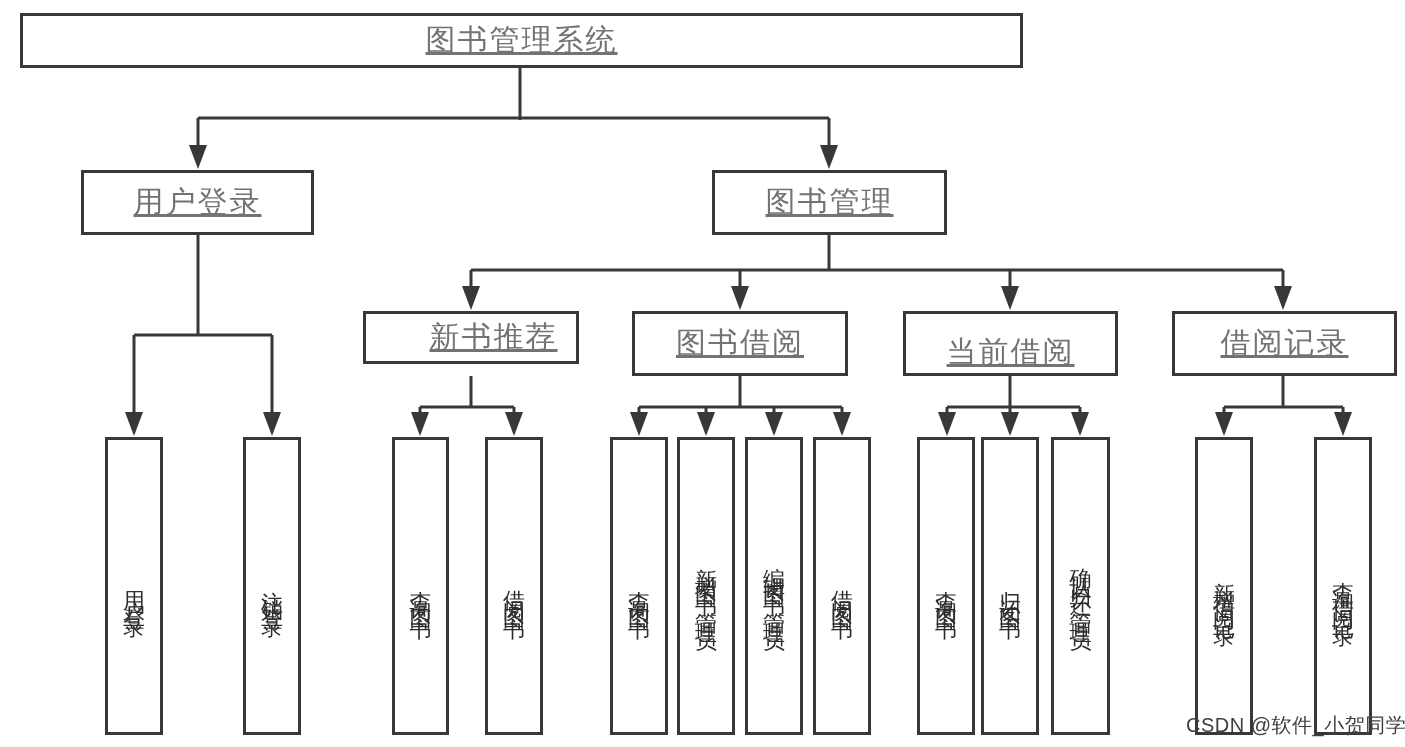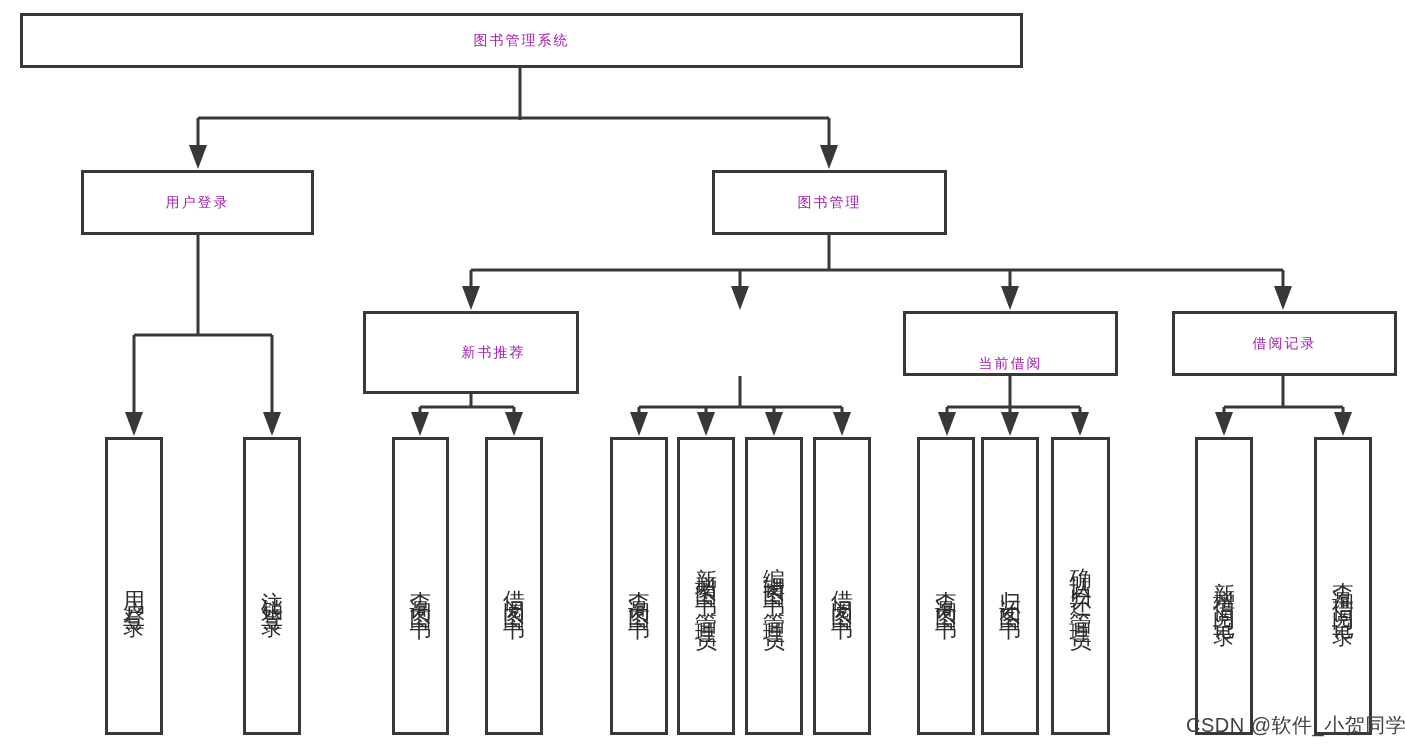--- a/index.html
+++ b/index.html
@@ -20,40 +20,41 @@
   .box {
     position: absolute;
     box-sizing: border-box;
     background: #ffffff;
     border: 3px solid #383838;
     display: flex;
     align-items: center;
     justify-content: center;
   }
   .h-label {
-    font-size: 14px;
+    font-size: 30px;
     letter-spacing: 2px;
     white-space: nowrap;
-    color: #a21caf;
+    color: #737373;
+    text-decoration: underline;
   }
   .v-label {
     writing-mode: vertical-rl;
     text-orientation: mixed;
     font-size: 22px;
     line-height: 1;
     letter-spacing: 9px;
     margin-bottom: -9px;
     color: #2d2d2d;
     white-space: nowrap;
   }
   
   .b-root    { left: 20px;   top: 13px;  width: 1003px; height: 55px; }
   .b-login   { left: 81px;   top: 170px; width: 233px;  height: 65px; }
   .b-mgmt    { left: 712px;  top: 170px; width: 235px;  height: 65px; }
-  .b-newrec  { left: 363px;  top: 311px; width: 216px;  height: 83px; padding-left: 45px; }
+  .b-newrec  { left: 363px;  top: 311px; width: 216px;  height: 53px; padding-left: 45px; }
   .b-borrow  { left: 632px;  top: 311px; width: 216px;  height: 65px; }
   .b-current { left: 903px;  top: 311px; width: 215px;  height: 65px; align-items: flex-end; }
   .b-records { left: 1172px; top: 311px; width: 225px;  height: 65px; }
   .leaf { top: 437px; height: 298px; }
   .lf-1  { left: 105px;  width: 58px; }
   .lf-2  { left: 243px;  width: 58px; }
   .lf-3  { left: 392px;  width: 57px; }
   .lf-4  { left: 485px;  width: 58px; }
   .lf-5  { left: 610px;  width: 58px; }
   .lf-6  { left: 677px;  width: 58px; }
@@ -147,20 +148,23 @@
   <div class="box b-login">
     <span class="h-label">用户登录</span>
   </div>
   <div class="box b-mgmt">
     <span class="h-label">图书管理</span>
   </div>
 
   <div class="box b-newrec">
     <span class="h-label">新书推荐</span>
   </div>
+  <div class="box b-borrow">
+    <span class="h-label">图书借阅</span>
+  </div>
   <div class="box b-current">
     <span class="h-label">当前借阅</span>
   </div>
   <div class="box b-records">
     <span class="h-label">借阅记录</span>
   </div>
 
   <div class="box leaf lf-1">
     <span class="v-label">用户登录</span>
   </div>

